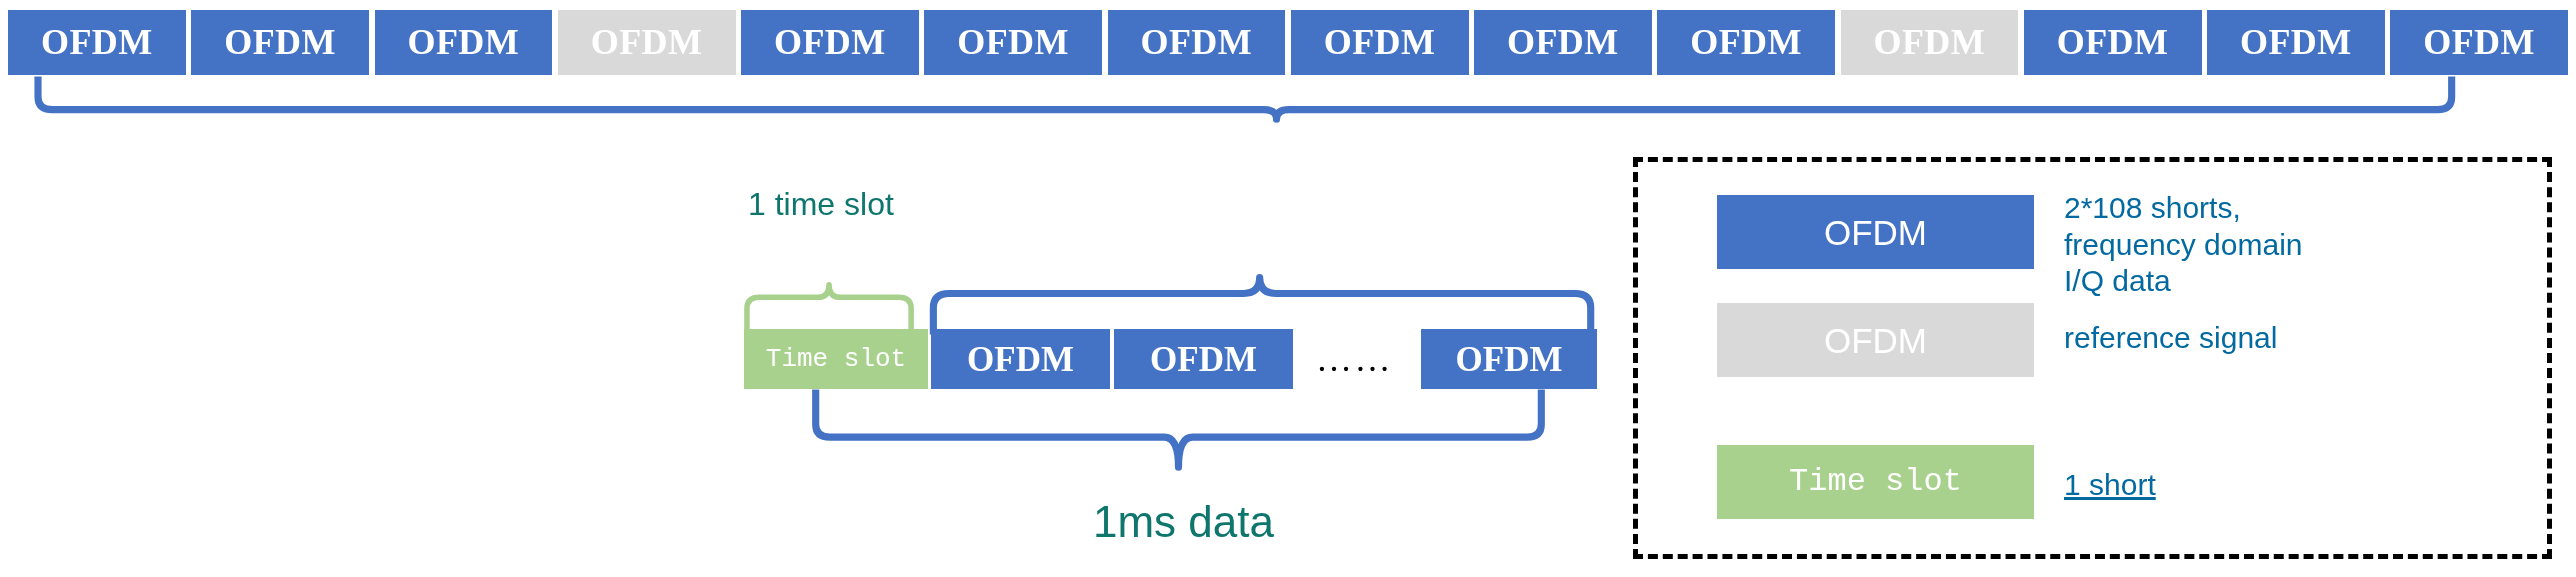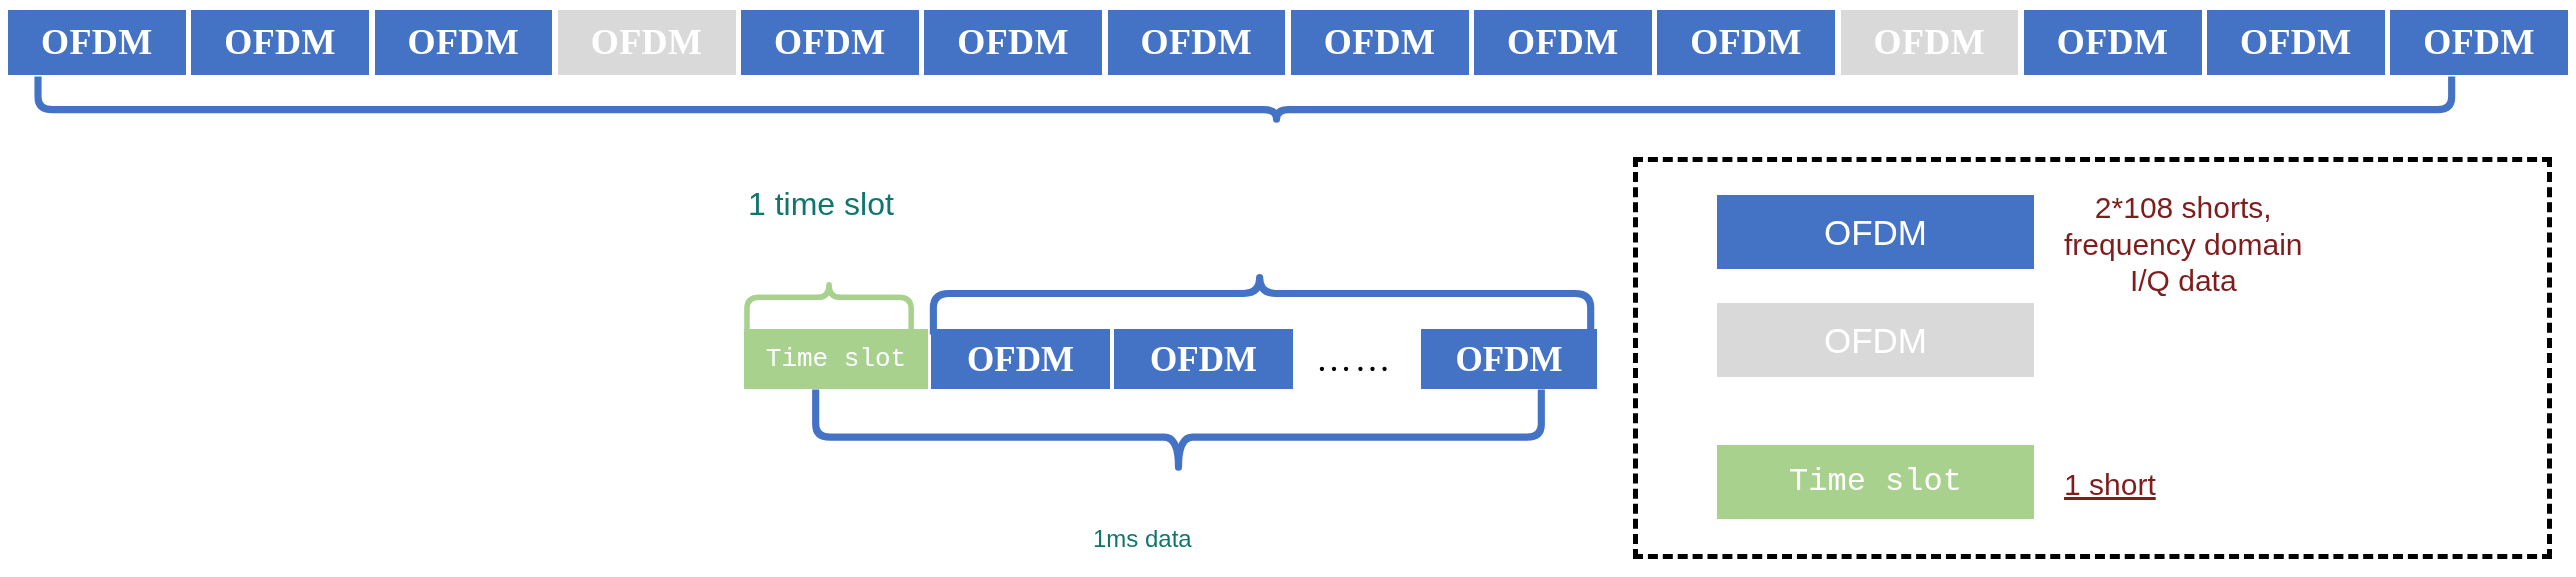--- a/index.html
+++ b/index.html
@@ -35,37 +35,37 @@
   #ellipsis{position:absolute;left:1307px;top:331px;width:95px;height:55px;
             display:flex;align-items:center;justify-content:center;
             font-family:"Liberation Serif", serif;font-size:36px;color:#000;
             letter-spacing:2.4px;line-height:1;}
 
   
   .caption{position:absolute;color:#0f766e;line-height:1.05;white-space:nowrap;
            font-family:"Liberation Sans", sans-serif;}
   #cap-timeslot{left:748px;top:188px;font-size:32px;}
   #cap-14ofdm{left:1156px;top:184px;font-size:32px;}
-  #cap-1ms{left:1093px;top:526px;font-size:24px;}
+  #cap-1ms{left:1093px;top:499px;font-size:44px;}
 
   
   #legend{position:absolute;left:1633px;top:157px;width:919px;height:402px;
           border:5.5px dashed #000000;box-sizing:border-box;}
   .lg-row{position:absolute;display:flex;align-items:flex-start;}
   .lg-swatch{width:317px;height:74px;display:flex;align-items:center;
              justify-content:center;flex:0 0 auto;}
   .lg-swatch .lbl{font-family:"Liberation Sans", sans-serif;font-size:35px;
                   color:#ffffff;line-height:1;}
   .lg-swatch.blue{background:#4472C4;}
   .lg-swatch.grey{background:#D9D9D9;}
   .lg-swatch.green{background:#A9D18E;}
   .lg-swatch.green .lbl{font-family:"Liberation Mono","DejaVu Sans Mono",monospace;
                         font-size:32px;color:#ffffff;}
-  .lg-text{margin-left:30px;font-size:30px;color:#7f1d1d;line-height:1.22;
-           white-space:pre-line;font-family:"Liberation Sans", sans-serif;text-align:center;}
+  .lg-text{margin-left:30px;font-size:30px;color:#0369a1;line-height:1.22;
+           white-space:pre-line;font-family:"Liberation Sans", sans-serif;}
 
   #lg-row-1{left:79px;top:33px;}
   #lg-row-2{left:79px;top:141px;}
   #lg-row-3{left:79px;top:283px;}
   #lg-row-1 .lg-text{margin-top:-4.8px;}
   #lg-row-2 .lg-text{margin-top:17.4px;}
   #lg-row-3 .lg-text{margin-top:22px;text-decoration:underline;}
 </style>
 </head>
 <body>
@@ -158,20 +158,21 @@
       </div>
       <div class="lg-text">2*108 shorts,
 frequency domain
 I/Q data</div>
     </div>
 
     <div class="lg-row" id="lg-row-2">
       <div class="lg-swatch grey">
         <span class="lbl">OFDM</span>
       </div>
+      <div class="lg-text">reference signal</div>
     </div>
 
     <div class="lg-row" id="lg-row-3">
       <div class="lg-swatch green">
         <span class="lbl">Time slot</span>
       </div>
       <div class="lg-text">1 short</div>
     </div>
 
   </div>

